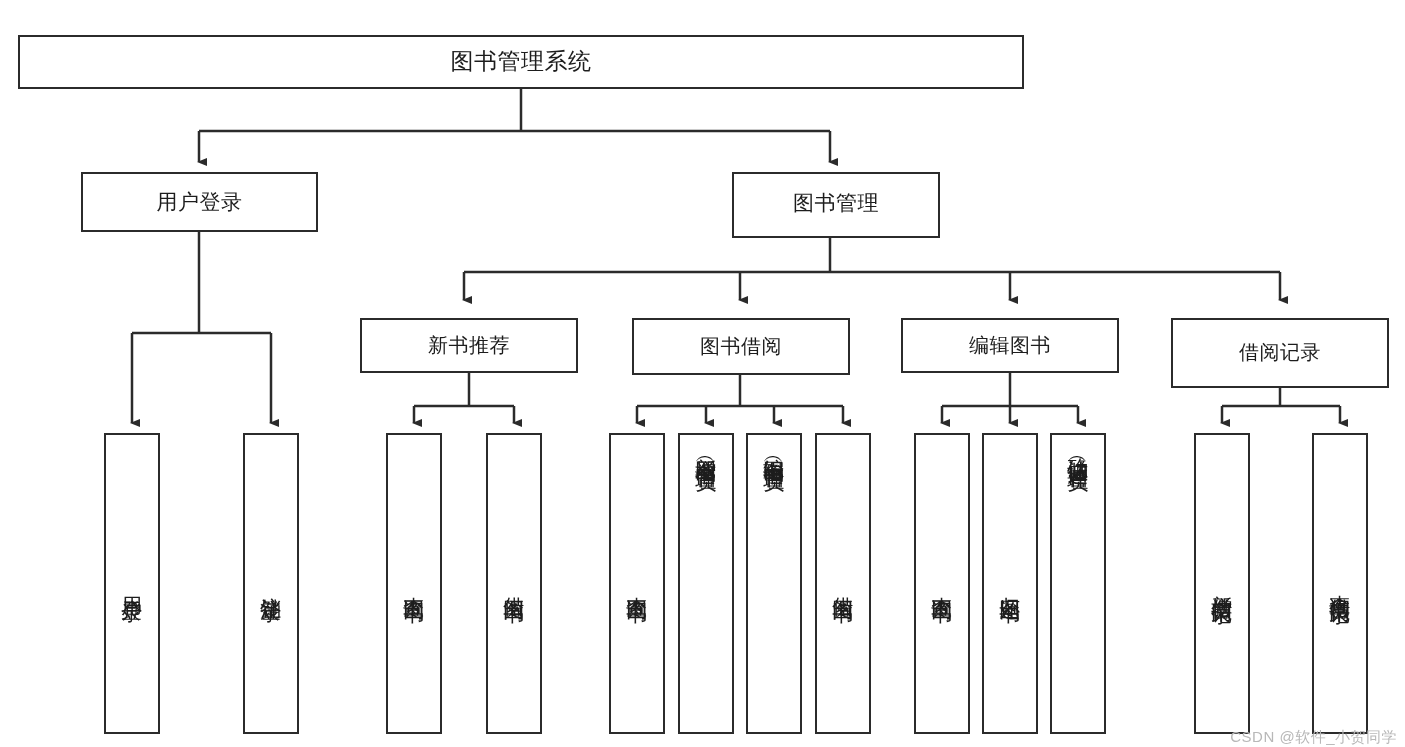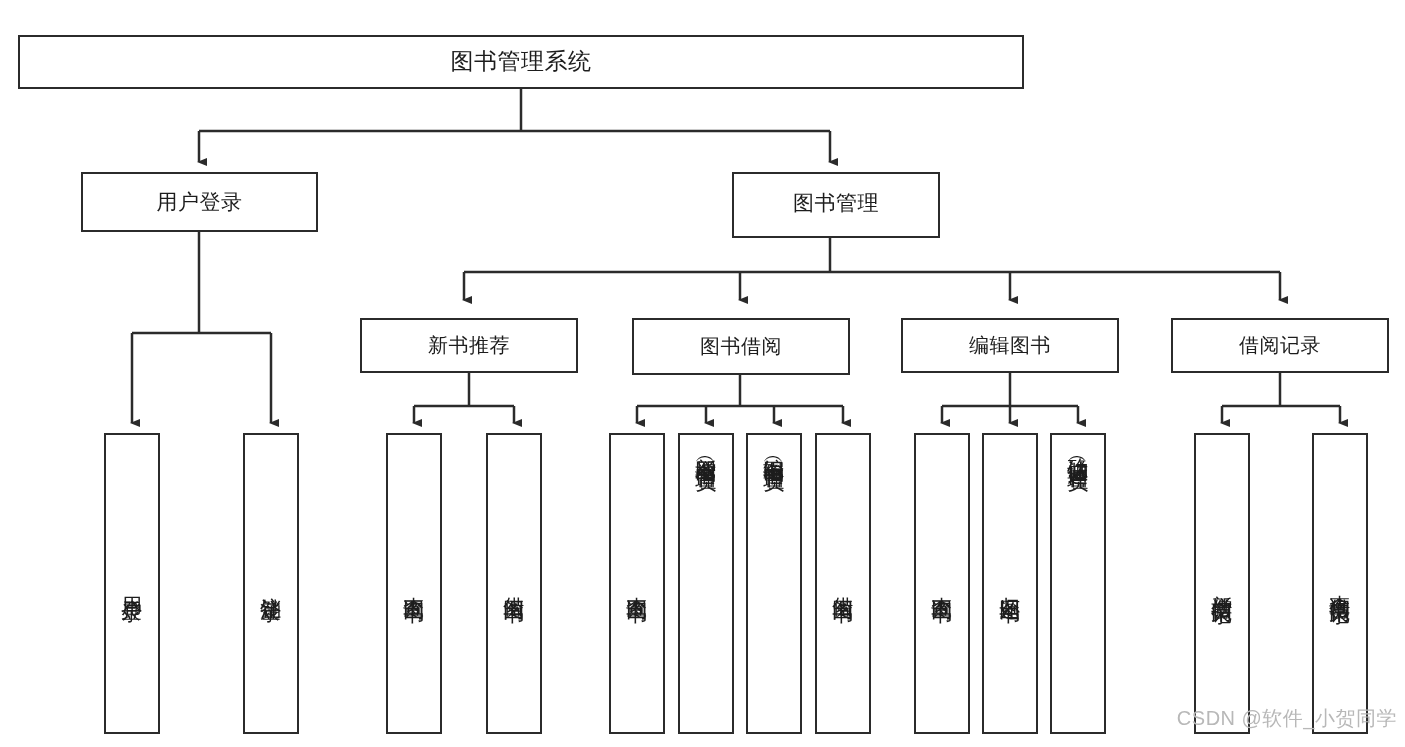--- a/index.html
+++ b/index.html
@@ -58,22 +58,22 @@
     letter-spacing: 2px;
     white-space: nowrap;
   }
   .node.leaf.short {
     align-items: center;
     padding-top: 0;
   }
   #watermark {
     position: absolute;
     right: 8px;
-    bottom: 15px;
-    font-size: 20px;
+    bottom: 0;
+    font-size: 15px;
     color: #b8b8b8;
     z-index: 5;
     white-space: nowrap;
     letter-spacing: 0.5px;
   }
 </style>
 </head>
 <body>
 
 <div id="canvas">
@@ -141,21 +141,21 @@
 
   <div class="node lvl2" style="left:360px; top:318px; width:218px; height:55px;">
     <span class="lbl">新书推荐</span>
   </div>
   <div class="node lvl2" style="left:632px; top:318px; width:218px; height:57px;">
     <span class="lbl">图书借阅</span>
   </div>
   <div class="node lvl2" style="left:901px; top:318px; width:218px; height:55px;">
     <span class="lbl">编辑图书</span>
   </div>
-  <div class="node lvl2" style="left:1171px; top:318px; width:218px; height:55px;">
+  <div class="node lvl2" style="left:1171px; top:318px; width:218px; height:70px;">
     <span class="lbl">借阅记录</span>
   </div>
 
   <div class="node leaf short" style="left:104px; top:433px; width:56px; height:301px;">
     <span class="lbl">用户登录</span>
   </div>
   <div class="node leaf short" style="left:243px; top:433px; width:56px; height:301px;">
     <span class="lbl">注销登录</span>
   </div>
 

